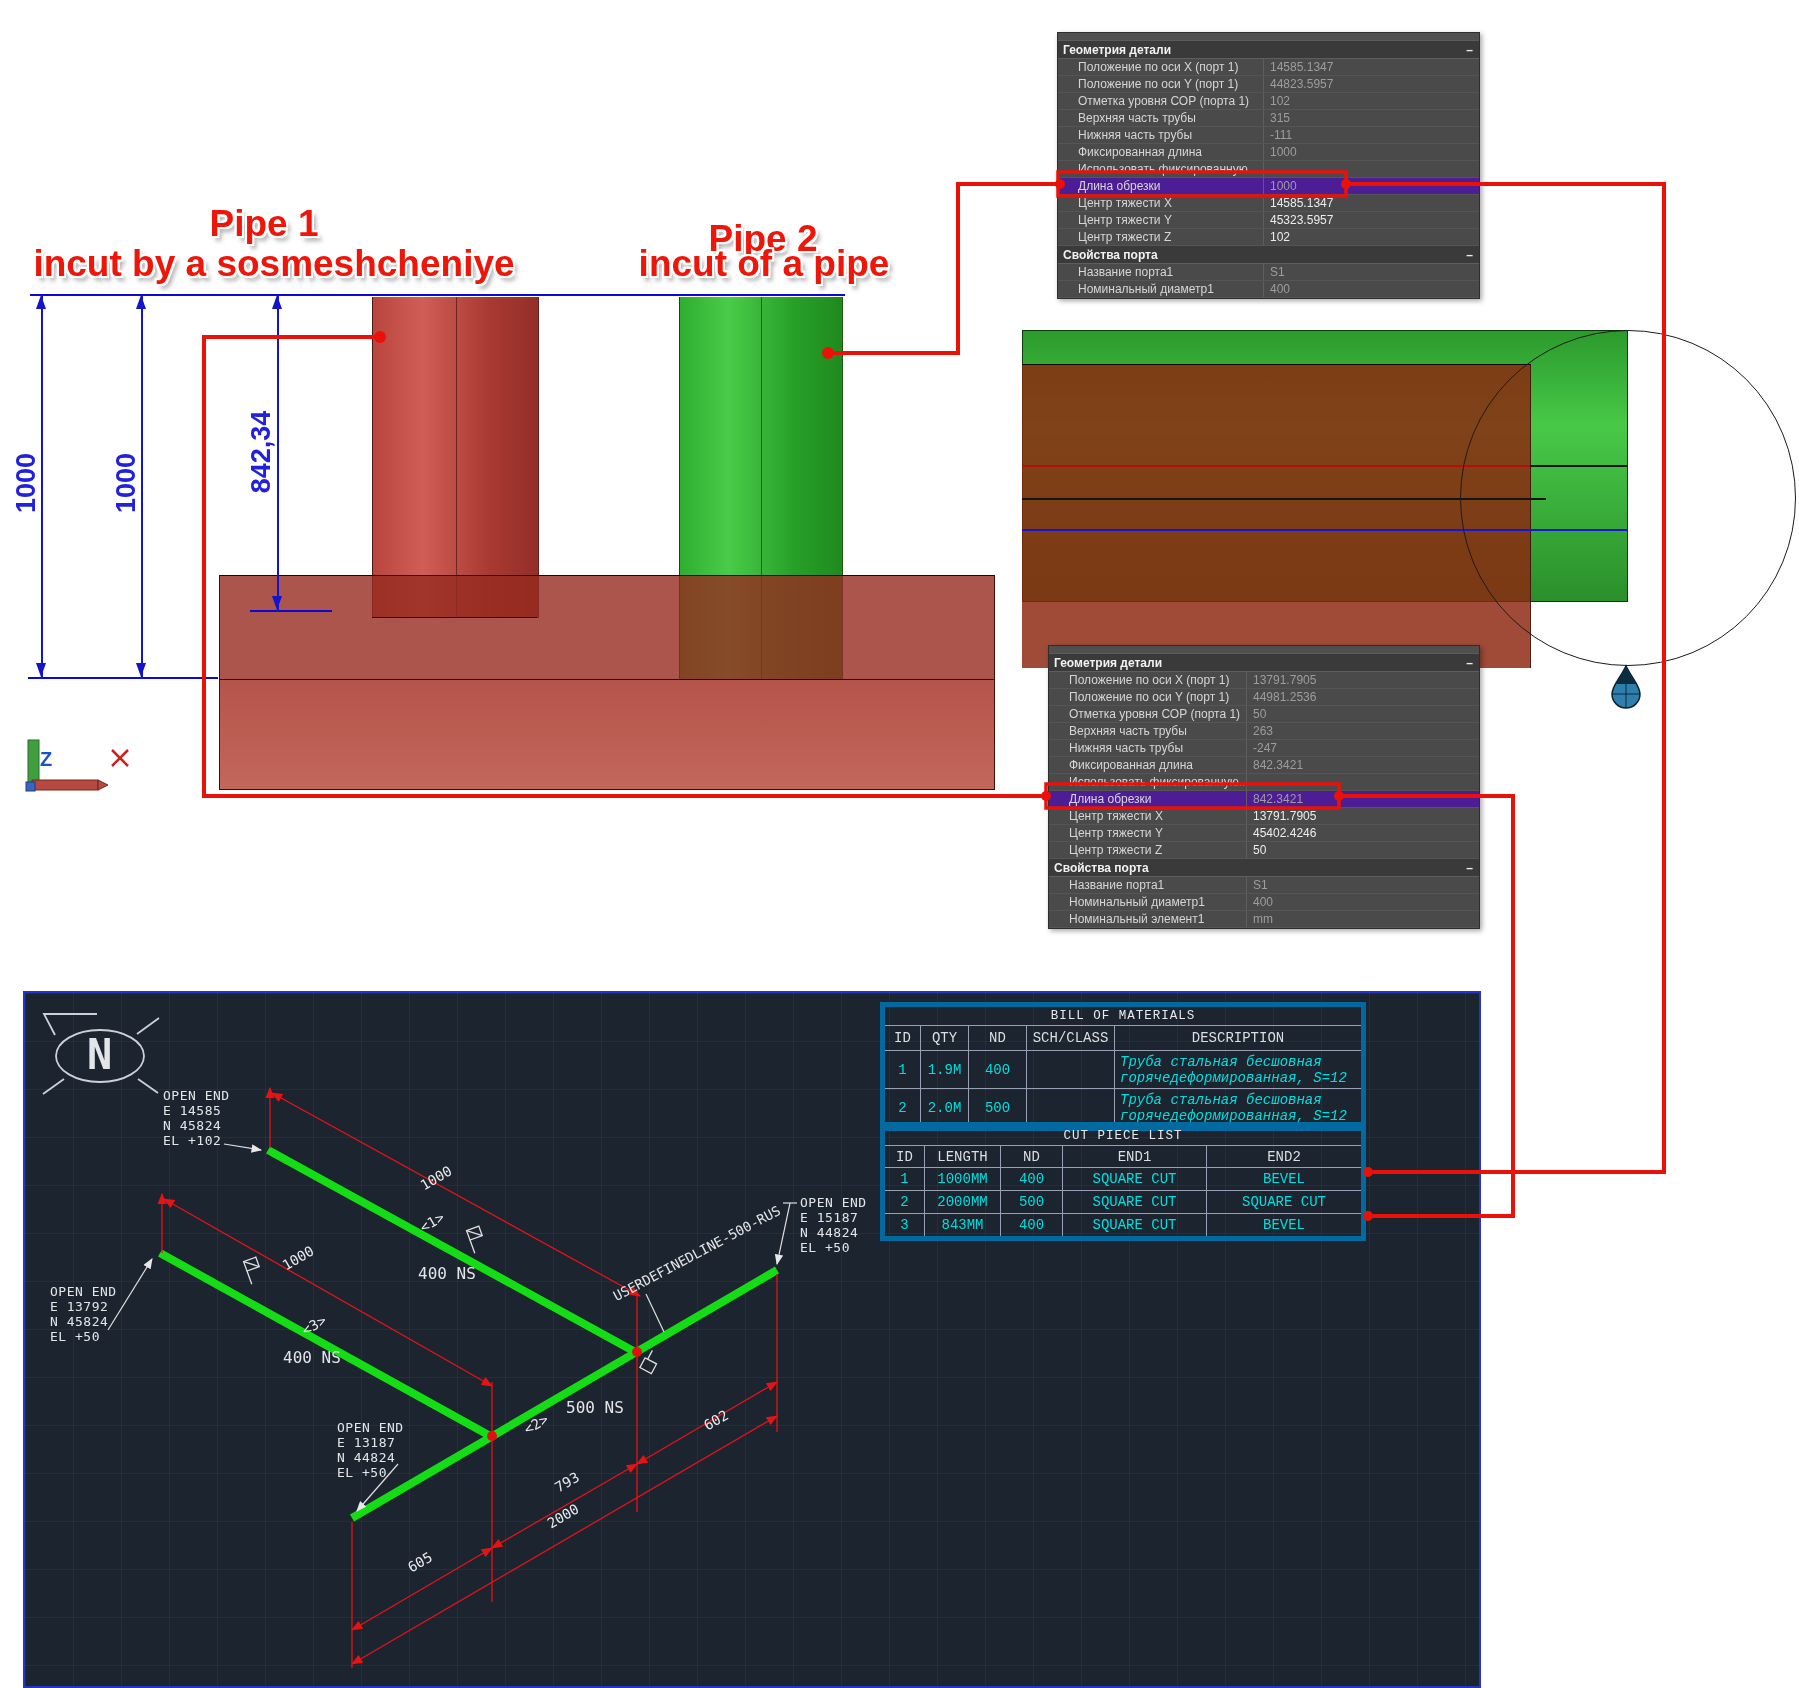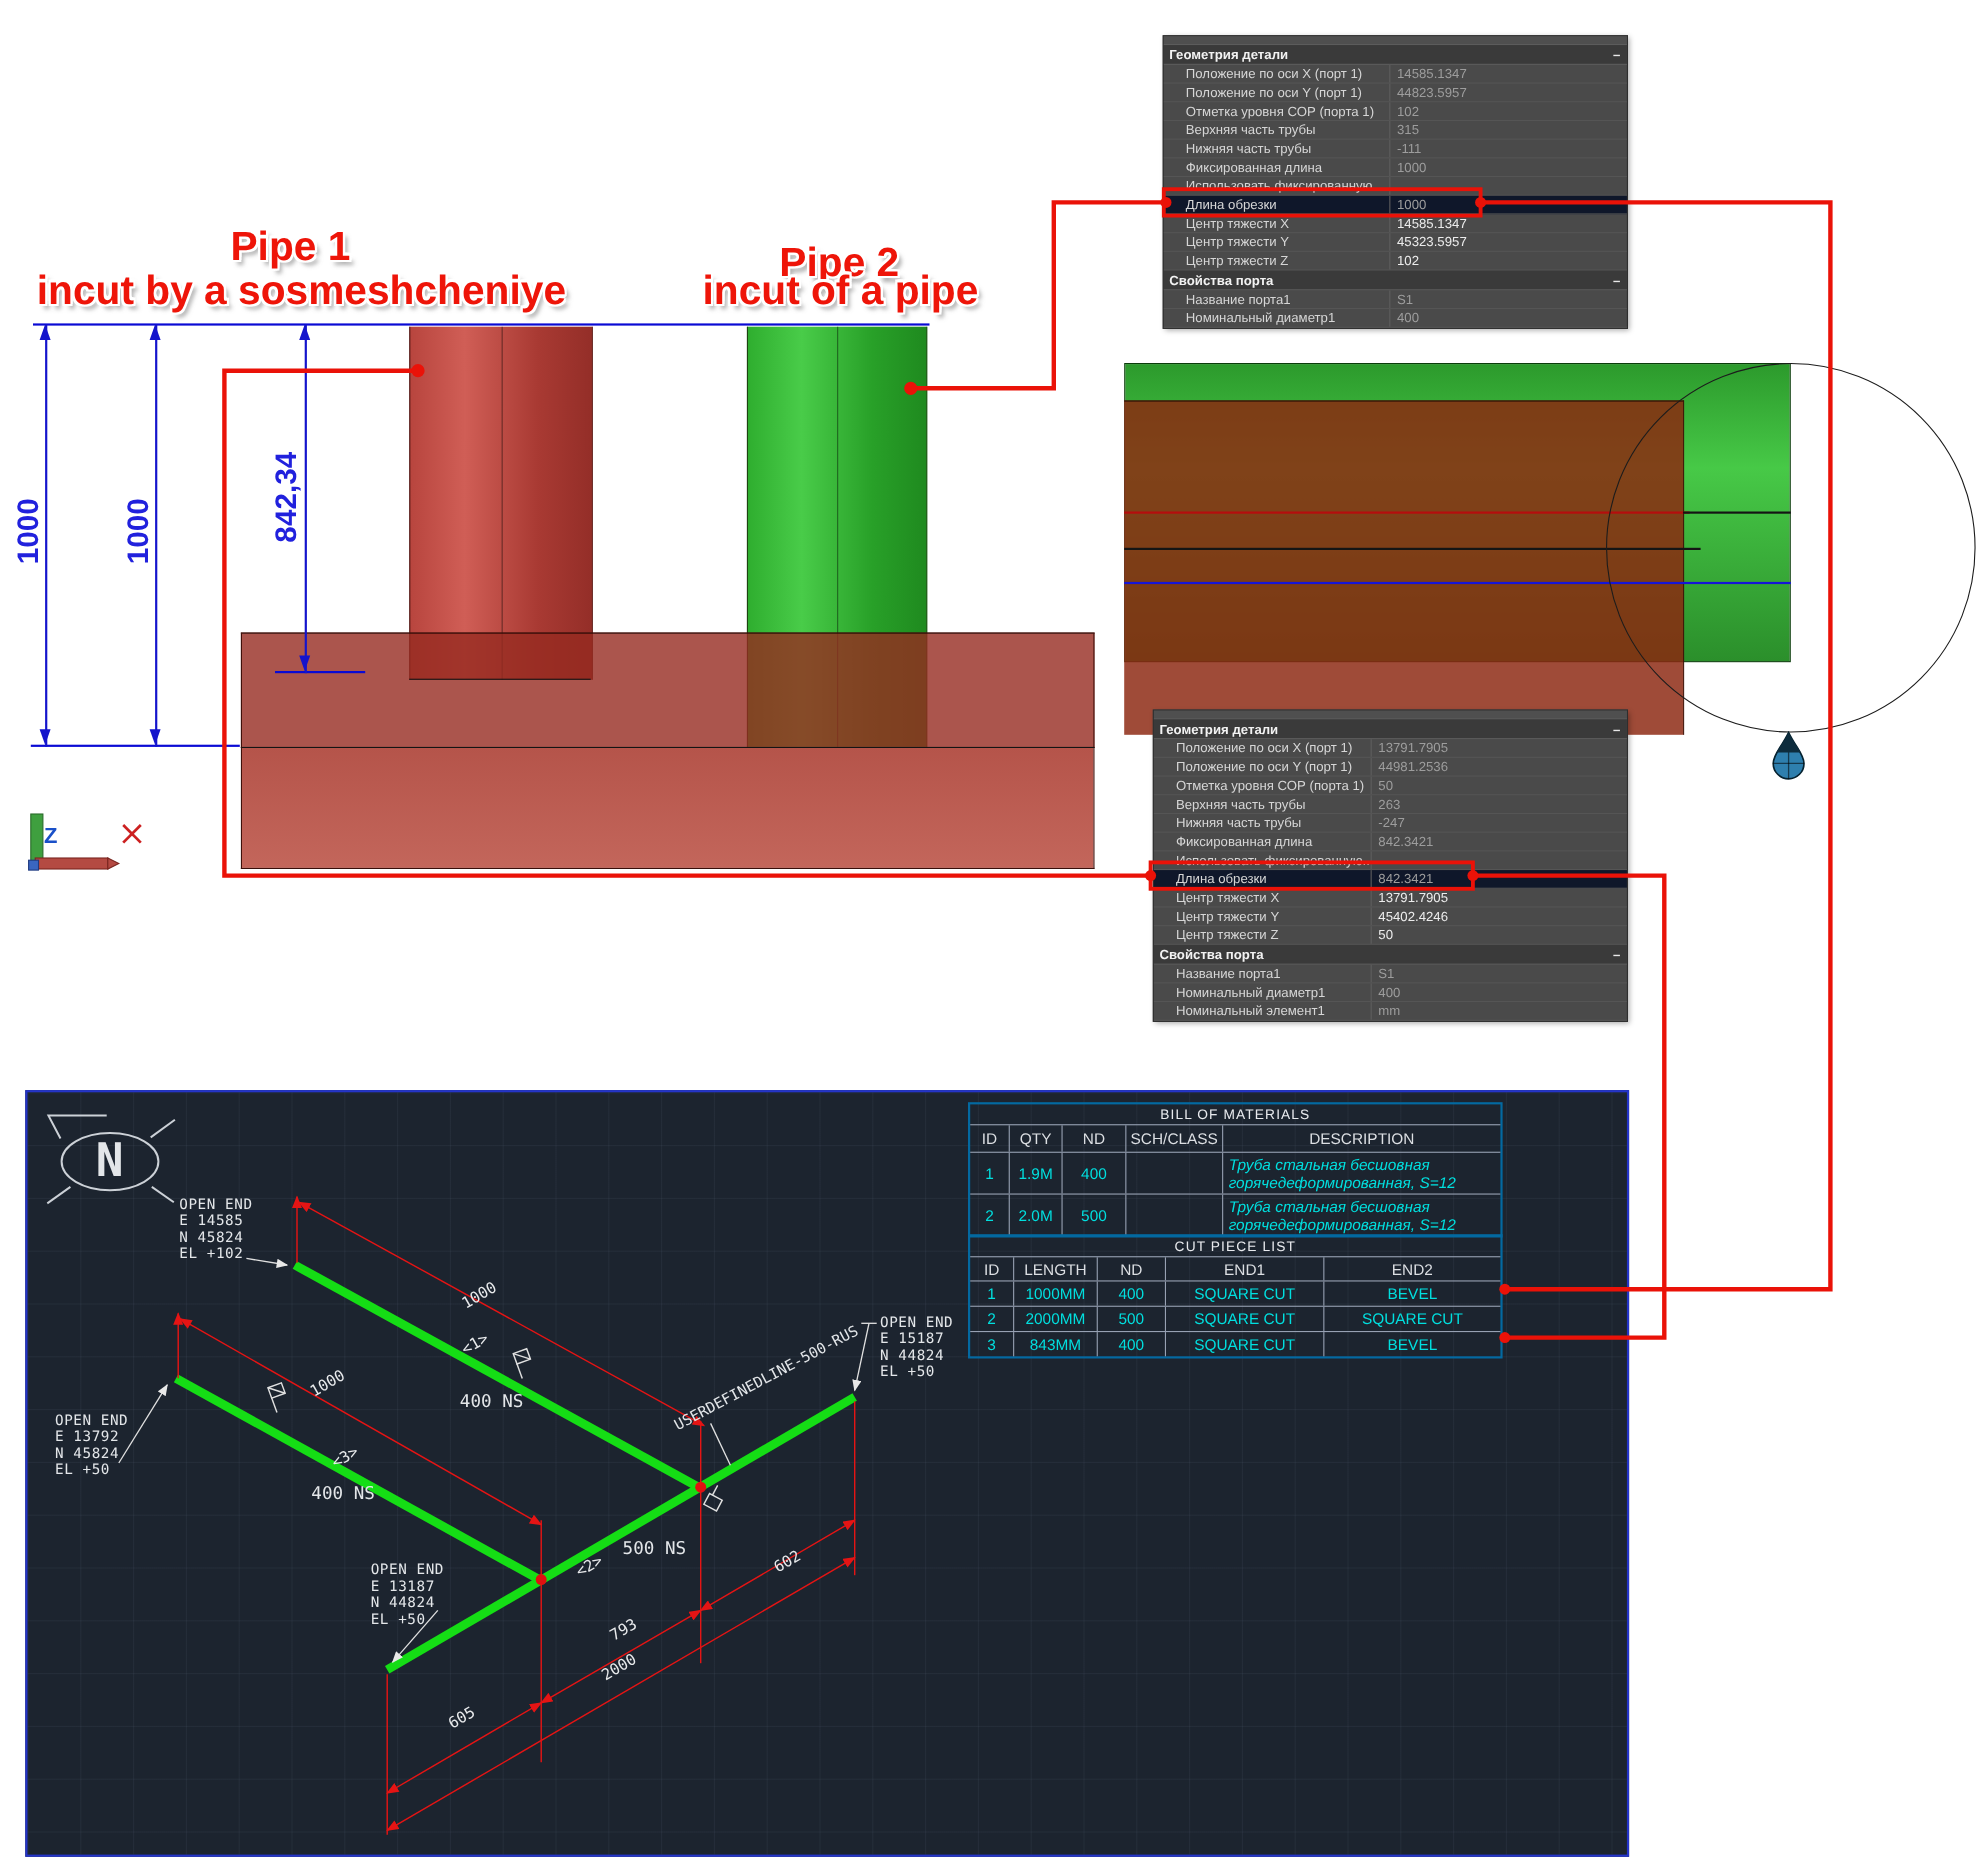--- a/index.html
+++ b/index.html
@@ -23,42 +23,42 @@
   .pipe-vert{position:absolute;border-left:1px solid rgba(30,10,8,.55);border-right:1px solid rgba(30,10,8,.55)}
   .centerline{position:absolute;left:50%;top:0;width:1px;height:100%;background:rgba(0,0,0,.45)}
 
   
   .panel{position:absolute;background:#4a4a4a;border:1px solid #2e2e2e;z-index:6;
     font-size:12px;box-shadow:2px 2px 5px rgba(0,0,0,.35)}
   .p-strip{height:7px;background:#4f4f4f;border-bottom:1px solid #5c5c5c}
   .p-head{height:16px;background:#3a3a3a;color:#f2f2f2;font-weight:bold;
     padding:1px 6px 0 5px;border-bottom:1px solid #5e5e5e;display:flex;justify-content:space-between;align-items:center}
   .p-row{height:16px;display:flex;align-items:center;border-bottom:1px solid #555;color:#d6d6d6}
-  .p-row.sel{background:#0f172a}
+  .p-row.sel{background:#4c1d95}
   .p-label{padding-left:20px;white-space:nowrap;overflow:hidden}
   .p-value{border-left:1px solid #5e5e5e;padding-left:6px;color:#9d9d9d;white-space:nowrap;flex:1;height:100%;display:flex;align-items:center}
   .p-value.lit{color:#ececec}
   .minus{color:#e8e8e8;font-weight:bold}
 
   
   #draw-area{position:absolute;left:23px;top:991px;width:1458px;height:697px;
     background:#1c242f;border:2px solid #2434c8;box-sizing:border-box;z-index:1;
     background-image:linear-gradient(rgba(180,200,230,.06) 1px,transparent 1px),
       linear-gradient(90deg,rgba(180,200,230,.06) 1px,transparent 1px);
     background-size:48px 48px}
   .cadtext{position:absolute;color:#e3e6e9;font-family:"DejaVu Sans Mono",monospace;
     font-size:13px;line-height:15px;letter-spacing:.5px;white-space:pre;z-index:4}
   .dimtext{position:absolute;color:#e8eaec;font-family:"DejaVu Sans Mono",monospace;
     font-size:14px;white-space:nowrap;z-index:4;transform:translate(-50%,-50%) rotate(-30deg)}
   .nstext{position:absolute;color:#e3e6e9;font-family:"DejaVu Sans Mono",monospace;
     font-size:16px;white-space:nowrap;z-index:4}
 
   
-  .cadtable{position:absolute;z-index:3;border:2px solid #0369a1;box-sizing:border-box;
-    font-family:Liberation Sans, sans-serif;color:#dcdfe3}
+  .cadtable{position:absolute;z-index:3;border:5px solid #0369a1;box-sizing:border-box;
+    font-family:Liberation Mono, monospace;color:#dcdfe3}
   .t-title{display:flex;align-items:center;justify-content:center;font-size:12.5px;
     letter-spacing:1px;border-bottom:1px solid #97a1b3;color:#e8eaee}
   .t-row{display:flex;border-bottom:1px solid #97a1b3}
   .t-row:last-child{border-bottom:none}
   .t-cell{border-right:1px solid #97a1b3;display:flex;align-items:center;justify-content:center;
     font-size:14px;box-sizing:border-box}
   .t-cell:last-child{border-right:none}
   .cyan{color:#00dfdf}
   .desc-cell{flex-direction:column;align-items:flex-start!important;justify-content:center;
     padding-left:5px;font-style:italic;line-height:16px}

